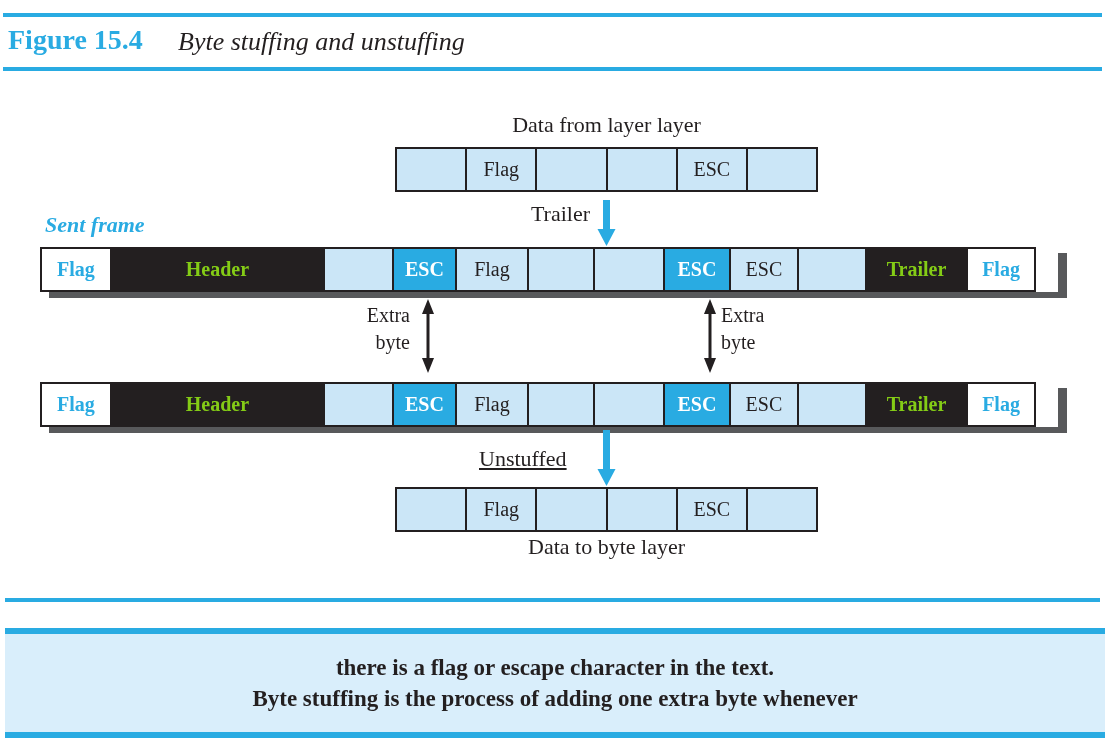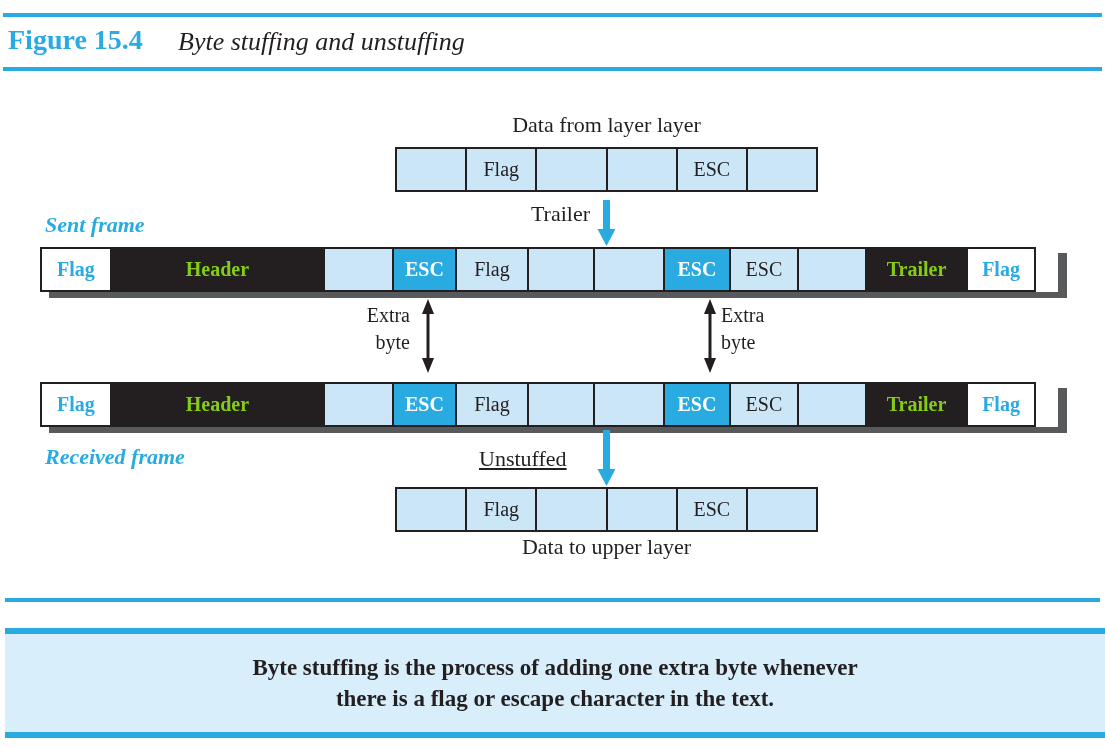--- a/index.html
+++ b/index.html
@@ -158,38 +158,37 @@
       <div class="cell esc" style="width: 6.39%;">ESC</div>
       <div class="cell light" style="width: 7.27%;">Flag</div>
       <div class="cell light" style="width: 6.68%;"></div>
       <div class="cell light" style="width: 7.07%;"></div>
       <div class="cell esc" style="width: 6.68%;">ESC</div>
       <div class="cell light" style="width: 6.88%;">ESC</div>
       <div class="cell light" style="width: 6.88%;"></div>
       <div class="cell dark" style="width: 10.12%;">Trailer</div>
       <div class="cell flag" style="width: 6.88%;">Flag</div>
     </div>
-  <div class="frame-label received-label">Received frame</div>
 
   <div class="unstuffed-label">Unstuffed</div>
   <svg class="down-arrow unstuffed-arrow" width="21" height="56" viewBox="0 0 21 56">
     <rect x="7" y="0" width="7" height="41" fill="currentColor"></rect>
     <polygon points="1.5,39 19.5,39 10.5,56" fill="currentColor"></polygon>
   </svg>
 
   <div class="data-row bottom-row">
       <div class="cell light"></div>
       <div class="cell light">Flag</div>
       <div class="cell light"></div>
       <div class="cell light"></div>
       <div class="cell light">ESC</div>
       <div class="cell light"></div>
     </div>
-  <div class="caption bottom-caption">Data to upper layer</div>
+  <div class="caption bottom-caption">Data to byte layer</div>
 
   <div class="thin-rule"></div>
 
   <div class="note-box">
+    <div>there is a flag or escape character in the text.</div>
     <div>Byte stuffing is the process of adding one extra byte whenever</div>
-    <div>there is a flag or escape character in the text.</div>
   </div>
 
 </div>
 
 </body></html>

